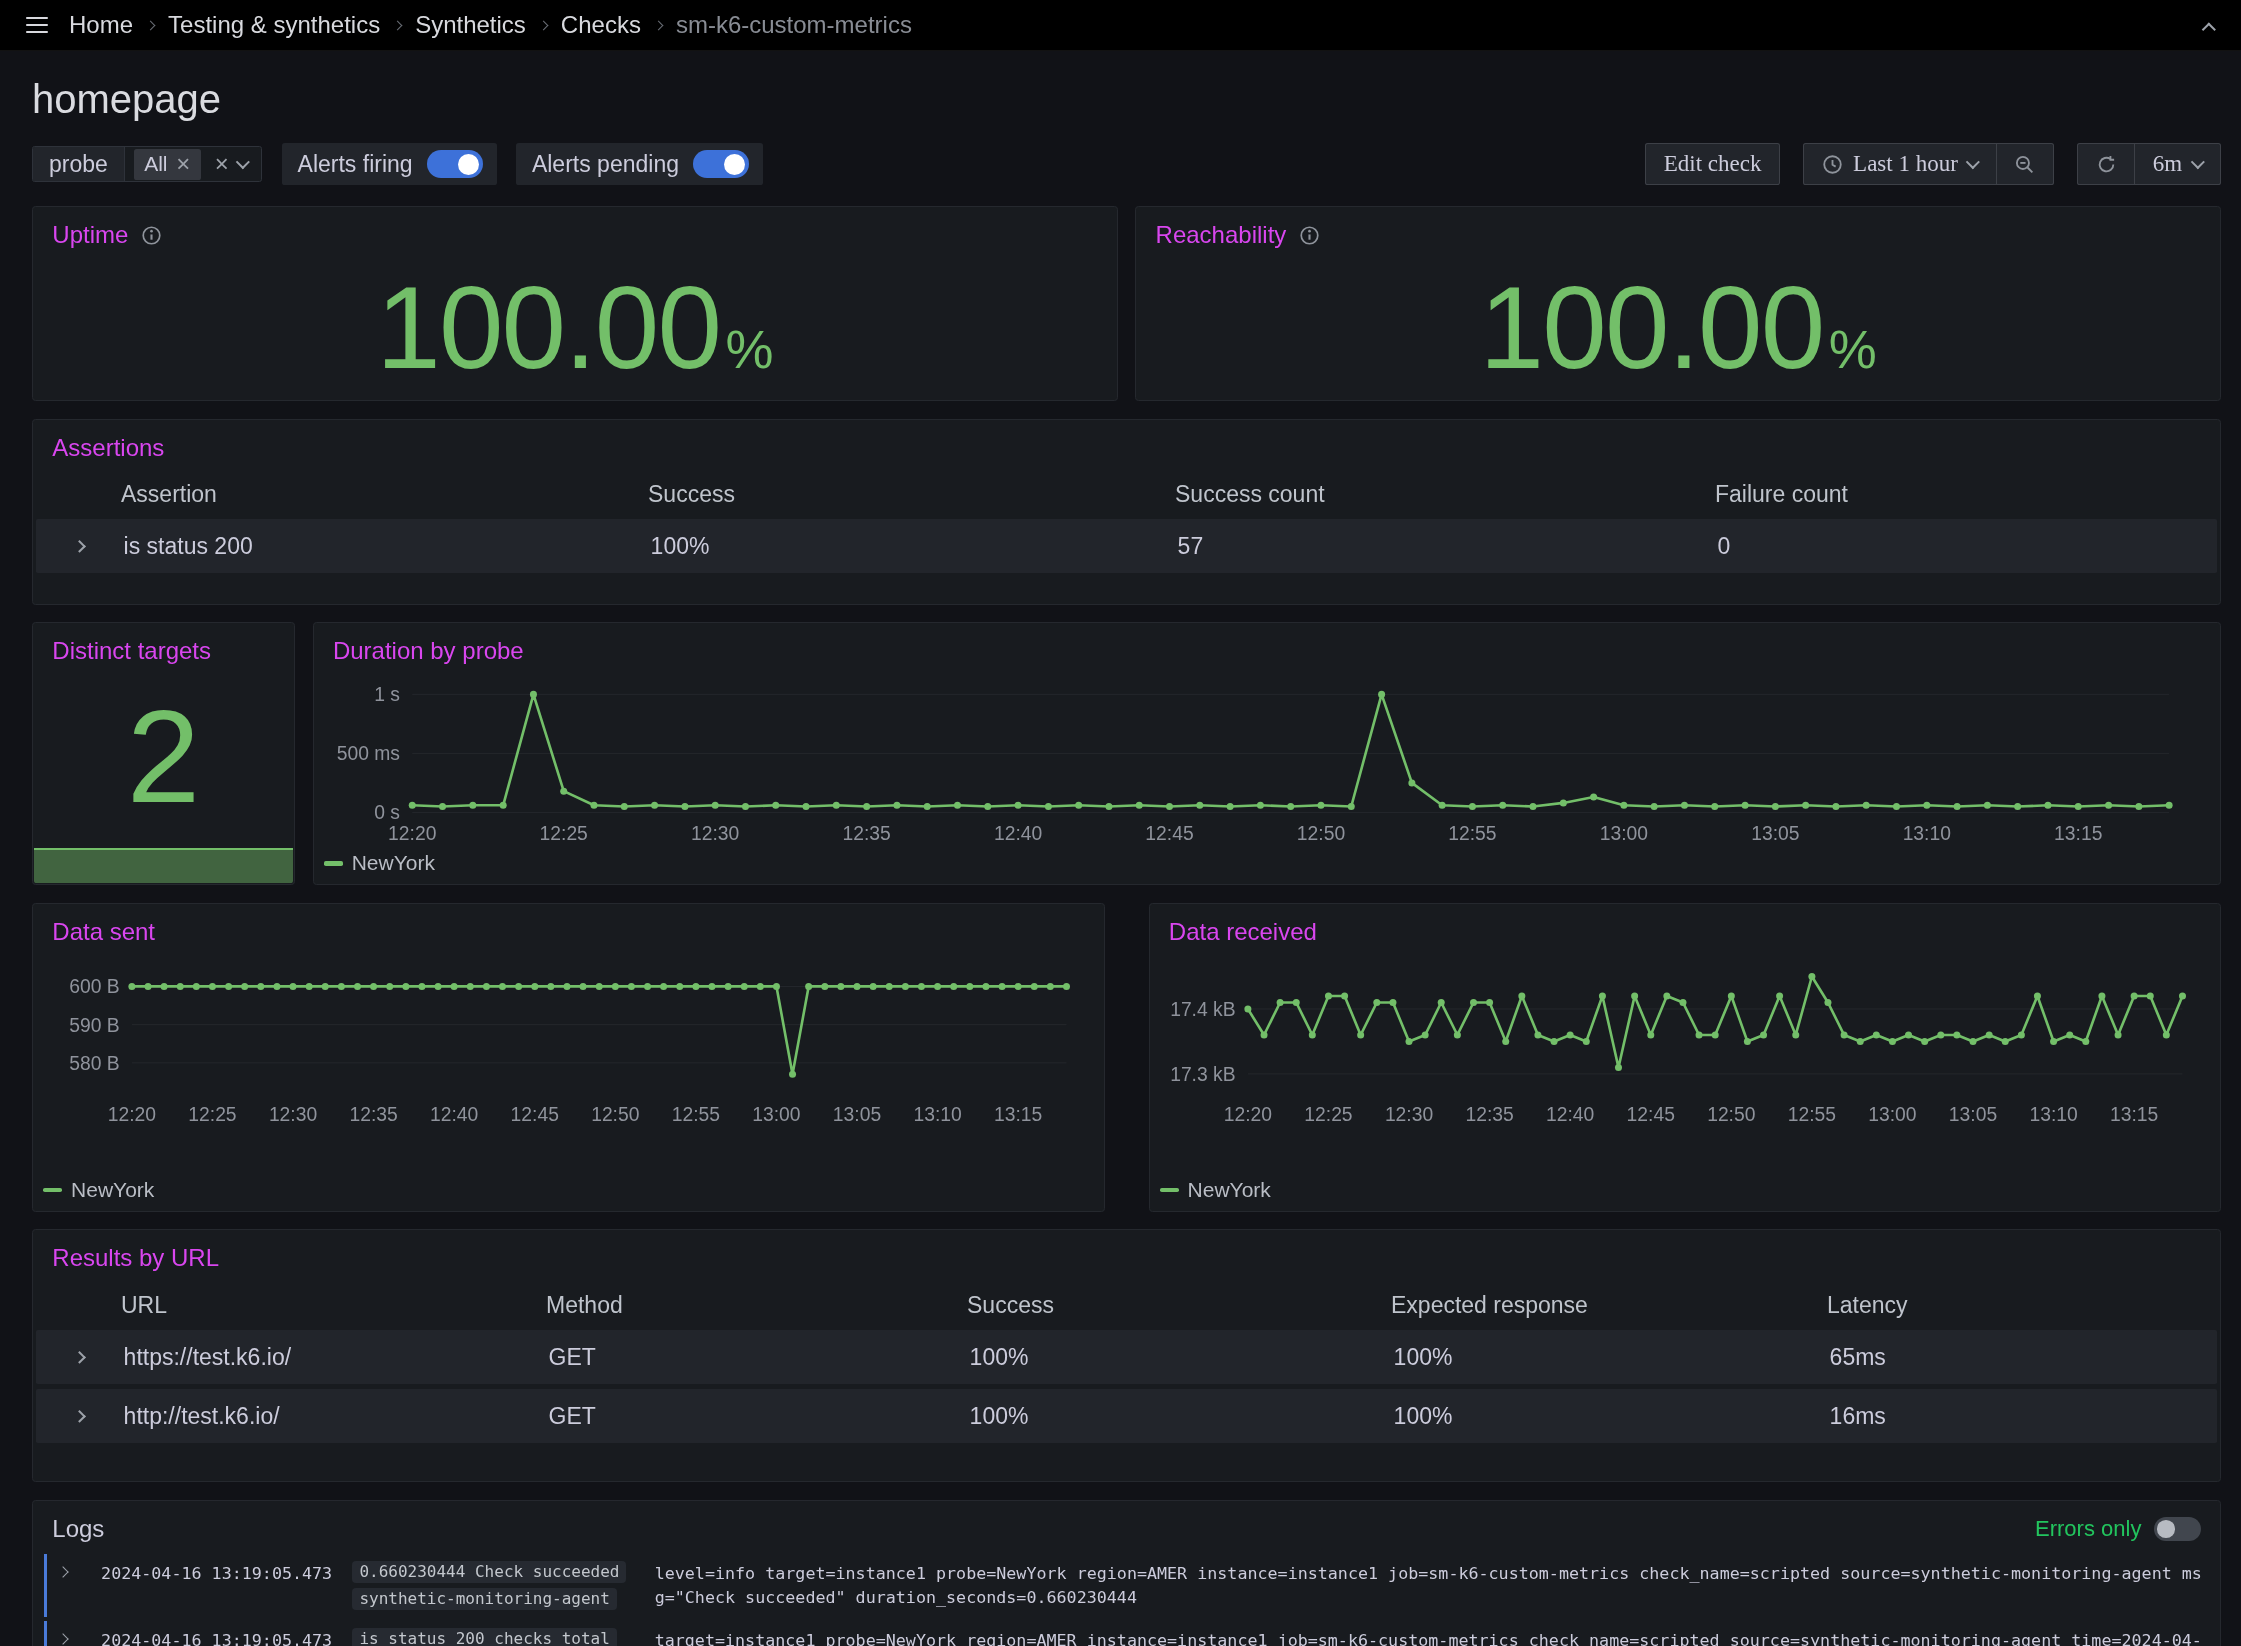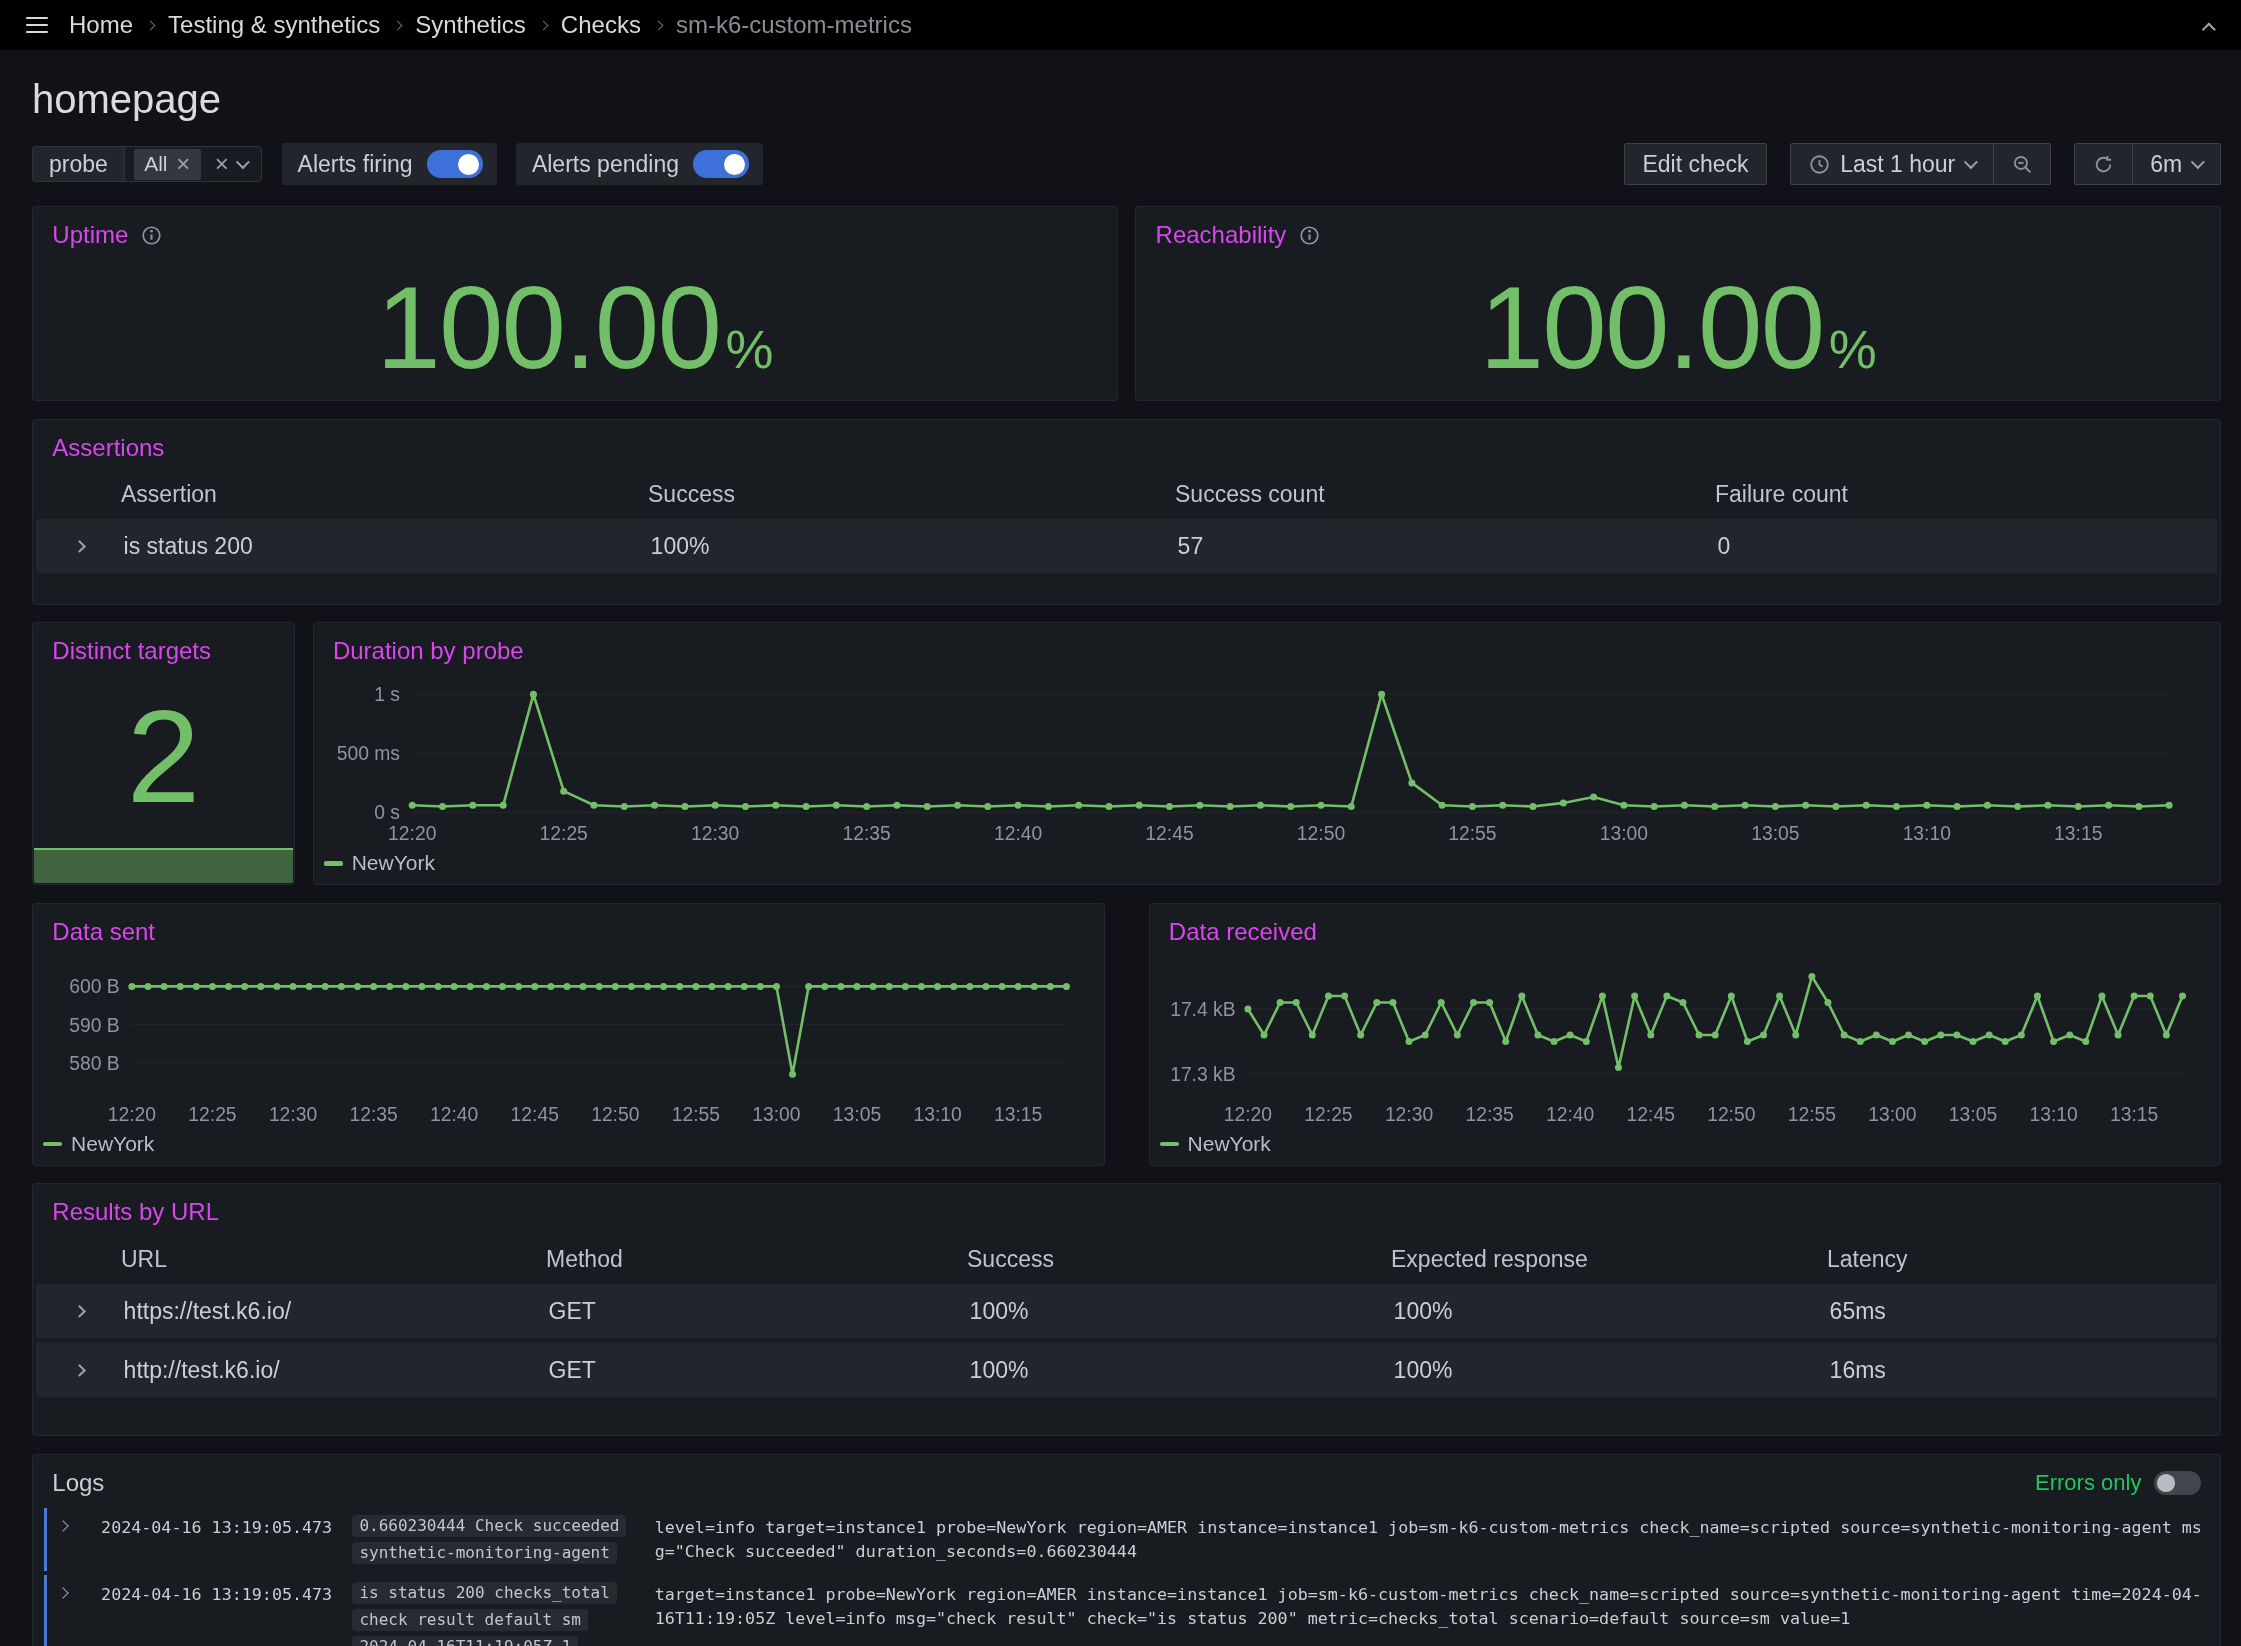--- a/index.html
+++ b/index.html
@@ -50,33 +50,33 @@
                    border-radius:50%; background:#fff; }
   .switch.off { background:#41464e; }
   .switch.off::after { right:auto; left:3.5px; background:#b7bbc2; }
   .switch.sm { width:47px; height:24.6px; border-radius:12.3px; }
   .switch.sm::after { width:17.6px; height:17.6px; }
 
   .toolbar-right { margin-left:auto; display:flex; align-items:center; gap:23px; }
   .btn-group { display:flex; }
   .btn { display:inline-flex; align-items:center; gap:10.5px; height:42px; padding:0 17.6px;
          background:#22252b; border:0.9px solid rgba(204,204,220,0.16); border-radius:2.6px;
-         color:#ccccdc; font-size:23px; font-family:Liberation Sans, sans-serif; cursor:pointer; }
+         color:#ccccdc; font-size:23px; font-family:Liberation Serif, serif; cursor:pointer; }
   .btn-group .btn:first-child { border-radius:2.6px 0 0 2.6px; }
   .btn-group .btn + .btn { margin-left:-0.9px; border-radius:0 2.6px 2.6px 0; }
   .btn svg { width:24px; height:24px; }
 
   
   .row { display:flex; gap:17.6px; margin-bottom:17.6px; }
   .panel { position:relative; background:#181b1f; border:0.9px solid #25282e; border-radius:3.5px;
            flex:1; min-width:0; height:100%; }
   .row-stats   { height:195px; }
   .row-assert  { height:186px; }
   .row-mid     { height:263px; }
-  .row-data    { height:263px;gap:44px; }
+  .row-data    { height:309px;gap:44px; }
   .row-results { height:253px; }
   .row-logs    { height:263px; }
   .panel-distinct { flex:0 0 263px; }
 
   .panel-title { display:flex; align-items:center; gap:12.3px; padding:14px 19.3px 8.8px;
                  font-size:24px; font-weight:500; color:#d946ef; }
   .info-icon { color:#8e939b; display:inline-flex; cursor:pointer; }
   .info-icon svg { width:21px; height:21px; }
 
   

